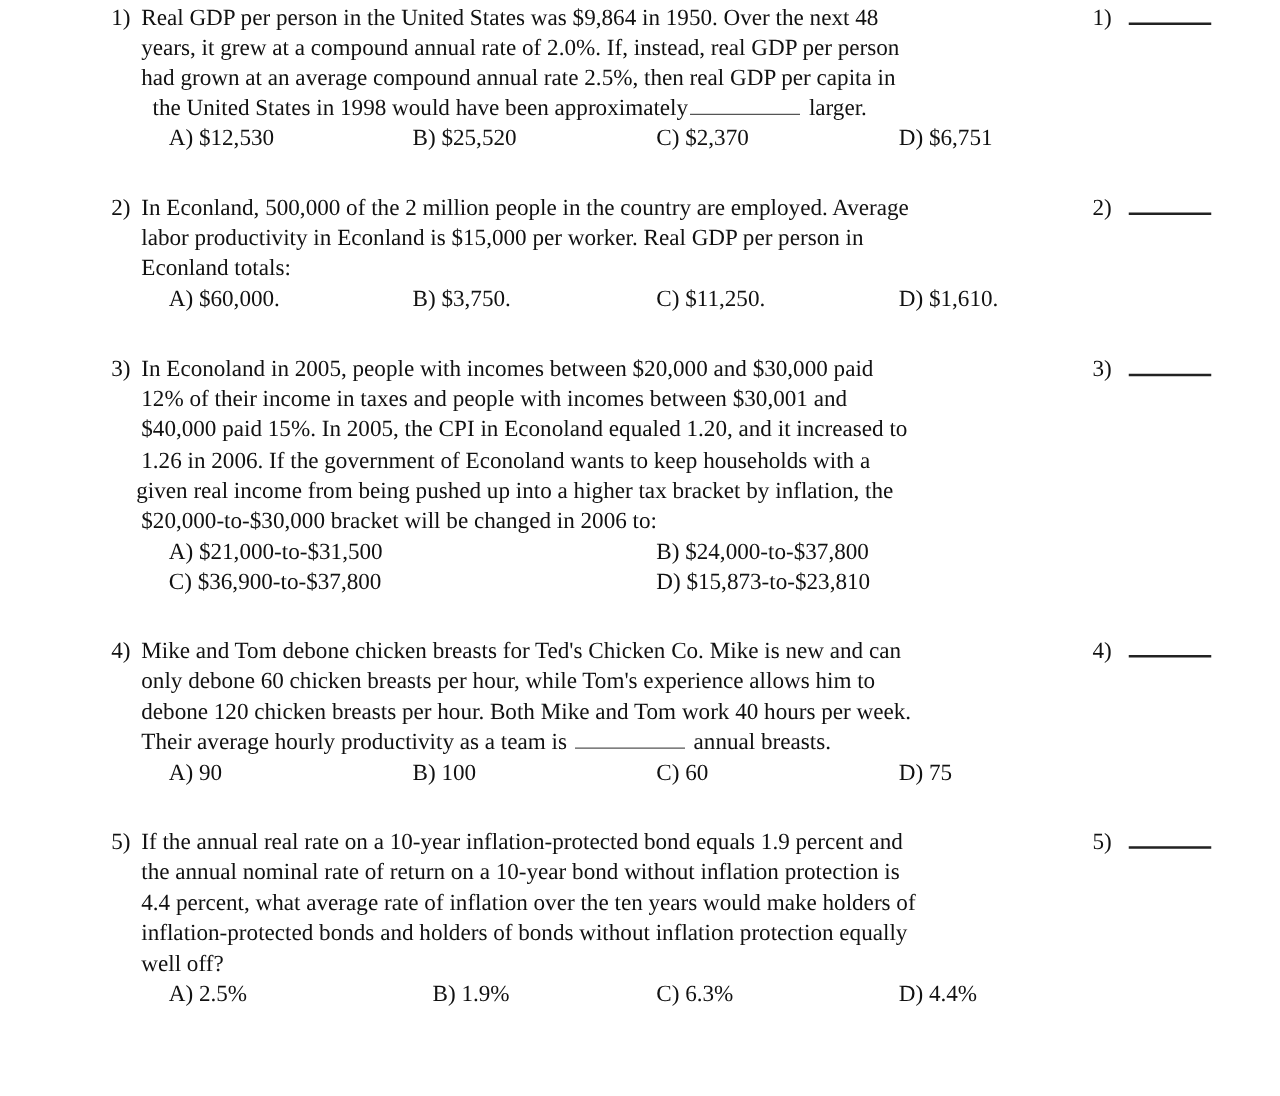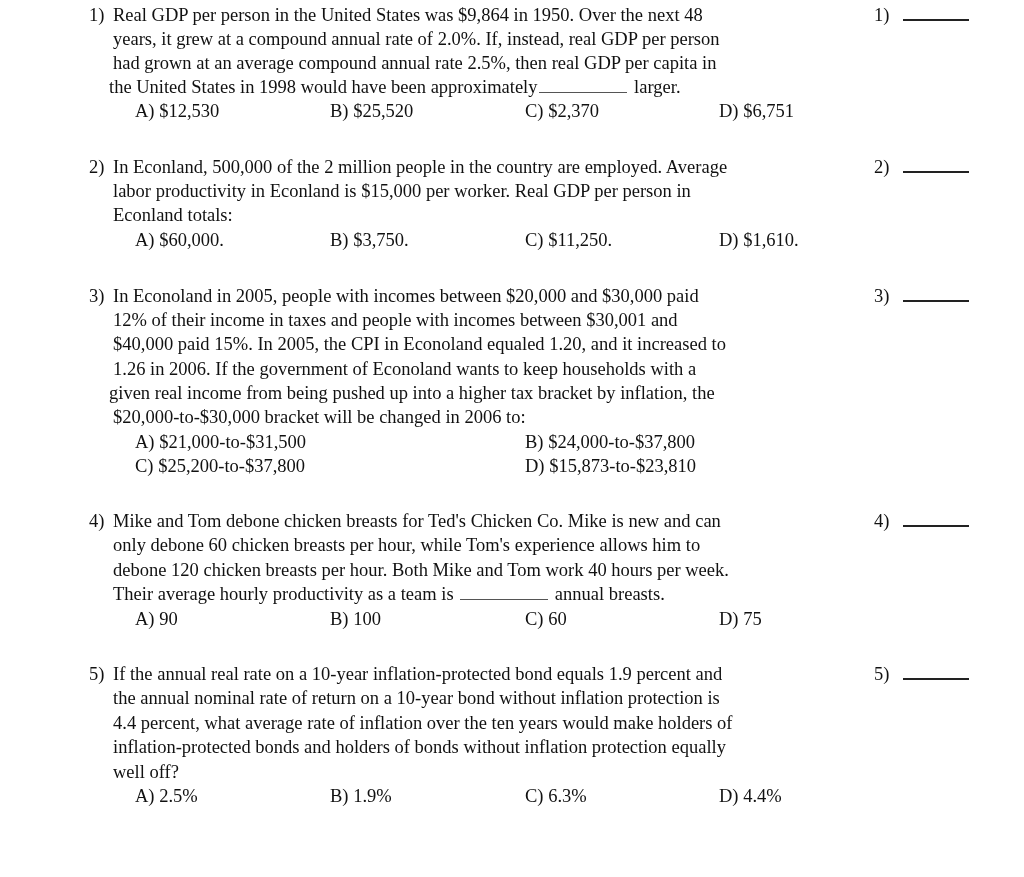--- a/index.html
+++ b/index.html
@@ -17,21 +17,21 @@
 </head>
 <body>
 
 <div class="q" style="top:3px;">
   <div class="line" style="top:0;">
       <span class="num">1)</span>
       <span class="txt">Real GDP per person in the United States was $9,864 in 1950. Over the next 48</span>
     </div>
   <div class="line" style="top:24px; left:24px;">years, it grew at a compound annual rate of 2.0%. If, instead, real GDP per person</div>
   <div class="line" style="top:48px; left:24px;">had grown at an average compound annual rate 2.5%, then real GDP per capita in</div>
-  <div class="line" style="top:72px; left:20px;"><span>the United States in 1998 would have been approximately</span><span class="blank-inline"></span> <span>larger.</span></div>
+  <div class="line" style="top:72px; left:33px;"><span>the United States in 1998 would have been approximately</span><span class="blank-inline"></span> <span>larger.</span></div>
   <div class="opt" style="top:96px; left:46px;">A) $12,530</div>
   <div class="opt" style="top:96px; left:241px;">B) $25,520</div>
   <div class="opt" style="top:96px; left:436px;">C) $2,370</div>
   <div class="opt" style="top:96px; left:630px;">D) $6,751</div>
 </div>
 <div class="ans" style="top:3px;"><span>1)</span><span class="line-blank"></span></div>
 
 <div class="q" style="top:155px;">
   <div class="line" style="top:0;">
       <span class="num">2)</span>
@@ -51,21 +51,21 @@
       <span class="num">3)</span>
       <span class="txt">In Econoland in 2005, people with incomes between $20,000 and $30,000 paid</span>
     </div>
   <div class="line" style="top:24px; left:24px;">12% of their income in taxes and people with incomes between $30,001 and</div>
   <div class="line" style="top:48px; left:24px;">$40,000 paid 15%. In 2005, the CPI in Econoland equaled 1.20, and it increased to</div>
   <div class="line" style="top:73px; left:24px;">1.26 in 2006. If the government of Econoland wants to keep households with a</div>
   <div class="line" style="top:97px; left:20px;">given real income from being pushed up into a higher tax bracket by inflation, the</div>
   <div class="line" style="top:121px; left:24px;">$20,000-to-$30,000 bracket will be changed in 2006 to:</div>
   <div class="opt" style="top:146px; left:46px;">A) $21,000-to-$31,500</div>
   <div class="opt" style="top:146px; left:436px;">B) $24,000-to-$37,800</div>
-  <div class="opt" style="top:170px; left:46px;">C) $25,200-to-$37,800</div>
+  <div class="opt" style="top:170px; left:46px;">C) $36,900-to-$37,800</div>
   <div class="opt" style="top:170px; left:436px;">D) $15,873-to-$23,810</div>
 </div>
 <div class="ans" style="top:284px;"><span>3)</span><span class="line-blank"></span></div>
 
 <div class="q" style="top:509px;">
   <div class="line" style="top:0;">
       <span class="num">4)</span>
       <span class="txt">Mike and Tom debone chicken breasts for Ted's Chicken Co. Mike is new and can</span>
     </div>
   <div class="line" style="top:24px; left:24px;">only debone 60 chicken breasts per hour, while Tom's experience allows him to</div>
@@ -81,17 +81,17 @@
 <div class="q" style="top:662px;">
   <div class="line" style="top:0;">
       <span class="num">5)</span>
       <span class="txt">If the annual real rate on a 10-year inflation-protected bond equals 1.9 percent and</span>
     </div>
   <div class="line" style="top:24px; left:24px;">the annual nominal rate of return on a 10-year bond without inflation protection is</div>
   <div class="line" style="top:49px; left:24px;">4.4 percent, what average rate of inflation over the ten years would make holders of</div>
   <div class="line" style="top:73px; left:24px;">inflation-protected bonds and holders of bonds without inflation protection equally</div>
   <div class="line" style="top:98px; left:24px;">well off?</div>
   <div class="opt" style="top:122px; left:46px;">A) 2.5%</div>
-  <div class="opt" style="top:122px; left:241px;">B) 1.9%</div>
+  <div class="opt" style="top:122px; left:257px;">B) 1.9%</div>
   <div class="opt" style="top:122px; left:436px;">C) 6.3%</div>
   <div class="opt" style="top:122px; left:630px;">D) 4.4%</div>
 </div>
 <div class="ans" style="top:662px;"><span>5)</span><span class="line-blank"></span></div>
 
 </body></html>

